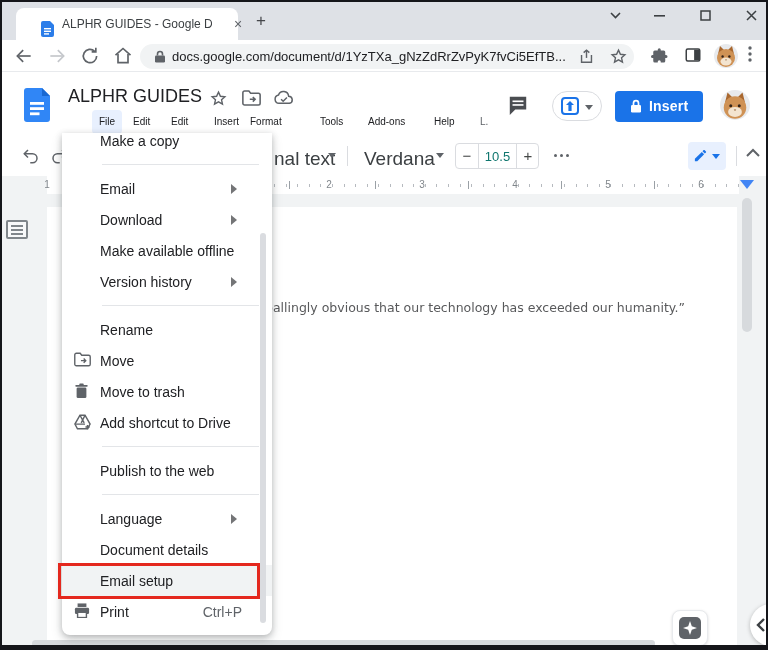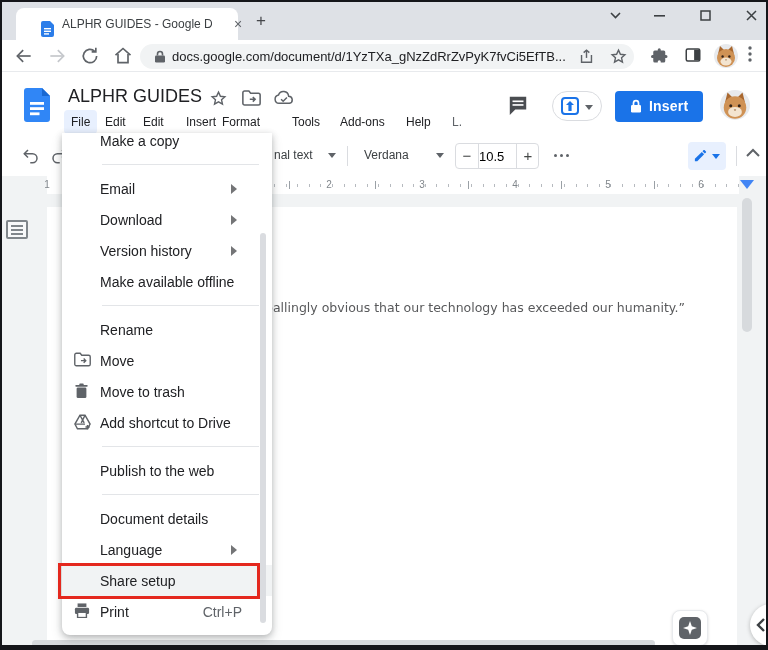--- a/index.html
+++ b/index.html
@@ -24,43 +24,43 @@
   .urlpill{position:absolute;left:138px;top:4px;width:494px;height:25px;background:#f1f3f4;border-radius:13px;}
   .lock{position:absolute;left:14px;top:6px;}
   .url{position:absolute;left:32px;top:5px;font-size:13px;color:#202124;white-space:nowrap;}
   .pillicon{position:absolute;top:4px;}
 
   
   .docsheader{position:absolute;left:0;top:70px;width:764px;height:64px;background:#fff;}
   .docslogo{position:absolute;left:22px;top:16px;}
   .doctitle{position:absolute;left:66px;top:14px;font-size:18px;color:#202124;white-space:nowrap;}
   .hic{position:absolute;top:18px;width:18px;height:18px;}
-  .mb{position:absolute;top:40px;font-size:12px;color:#202124;line-height:20px;white-space:nowrap;}
+  .mb{position:absolute;top:40px;font-size:10px;color:#202124;line-height:20px;white-space:nowrap;margin-left:28px;}
   .mb-file{background:#e8f0fe;border-radius:4px;padding:2px 7px;top:38px;}
   .mb-trunc{color:#5f6368;}
   .comment-ic{position:absolute;left:505px;top:23px;}
   .present{position:absolute;left:550px;top:19px;width:50px;height:30px;border:1px solid #dadce0;border-radius:15px;background:#fff;}
   .present-box{position:absolute;left:8px;top:5px;width:18px;height:18px;border:2px solid #1a73e8;border-radius:4px;}
   .present-arrow{position:absolute;left:12px;top:9px;}
   .present-caret{position:absolute;left:32px;top:13px;width:0;height:0;border:4px solid transparent;border-top:5px solid #5f6368;}
   .sharebtn{position:absolute;left:613px;top:19px;width:88px;height:31px;background:#1a73e8;border-radius:4px;color:#fff;}
   .sharebtn .lbl{position:absolute;left:34px;top:7px;font-size:14px;font-weight:bold;letter-spacing:.2px;}
   .sharebtn svg{position:absolute;left:15px;top:8px;}
   .avatar{position:absolute;border-radius:50%;overflow:hidden;background:#e8eaed;}
 
   
   .toolbar{position:absolute;left:0;top:134px;width:764px;height:40px;background:#fff;}
-  .tbtxt{position:absolute;top:12px;font-size:12px;color:#3c4043;white-space:nowrap;}
+  .tbtxt{position:absolute;top:12px;font-size:19px;color:#3c4043;white-space:nowrap;}
   .caret{position:absolute;width:0;height:0;border:4px solid transparent;border-top:5px solid #5f6368;}
   .tbsep{position:absolute;top:10px;width:1px;height:20px;background:#dadce0;}
   .fsgroup{position:absolute;left:453px;top:7px;width:84px;height:26px;border:1px solid #dadce0;border-radius:4px;}
   .fsgroup .v1{position:absolute;left:22px;top:0;width:1px;height:24px;background:#dadce0;}
   .fsgroup .v2{position:absolute;left:60px;top:0;width:1px;height:24px;background:#dadce0;}
   .fsminus{position:absolute;left:0;top:3px;width:22px;text-align:center;font-size:15px;color:#444746;}
-  .fsval{position:absolute;left:23px;top:5px;width:37px;font-size:13px;color:#000000;}
+  .fsval{position:absolute;left:23px;top:5px;width:37px;text-align:center;font-size:13px;color:#0f766e;}
   .fsplus{position:absolute;left:61px;top:3px;width:22px;text-align:center;font-size:15px;color:#444746;}
   .dots3{position:absolute;left:552px;top:18px;display:flex;gap:3px;}
   .dots3 i{width:3px;height:3px;border-radius:50%;background:#5f6368;}
   .pencilpill{position:absolute;left:686px;top:6px;width:38px;height:28px;background:#e8f0fe;border-radius:4px;}
   .pencilpill .caret{left:24px;top:12px;border-top-color:#1a73e8;}
   .chevup{position:absolute;left:744px;top:12px;}
 
   
   .ruler{position:absolute;left:0;top:174px;width:764px;height:18px;background:#fff;}
   .ruler .gL{position:absolute;left:0;top:0;width:45px;height:18px;background:#f1f3f4;}
@@ -397,25 +397,25 @@
     <div class="mdiv"></div>
     <div class="mi">
       <span class="lab">Email</span>
       <span class="sub"></span>
         </div>
     <div class="mi">
       <span class="lab">Download</span>
       <span class="sub"></span>
         </div>
     <div class="mi">
+      <span class="lab">Make available offline</span>
+        </div>
+    <div class="mi">
       <span class="lab">Version history</span>
       <span class="sub"></span>
-        </div>
-    <div class="mi">
-      <span class="lab">Make available offline</span>
         </div>
     <div class="mdiv"></div>
     <div class="mi">
       <span class="lab">Rename</span>
         </div>
     <div class="mi">
       <span class="ic">
         <svg width="17" height="15" viewBox="0 0 22 18" fill="none" stroke="#5f6368" stroke-width="1.8">
               <path d="M1 3a2 2 0 0 1 2-2h5l2 2.5h9a2 2 0 0 1 2 2V15a2 2 0 0 1-2 2H3a2 2 0 0 1-2-2z"></path>
               <path d="M9 10.5h6M12.5 7.8l2.7 2.7-2.7 2.7"></path>
@@ -442,28 +442,28 @@
             </svg>
           </span>
       <span class="lab">Add shortcut to Drive</span>
         </div>
     <div class="mdiv"></div>
     <div class="mi">
       <span class="lab">Publish to the web</span>
         </div>
     <div class="mdiv"></div>
     <div class="mi">
-      <span class="lab">Document details</span>
-        </div>
-    <div class="mi">
       <span class="lab">Language</span>
       <span class="sub"></span>
         </div>
+    <div class="mi">
+      <span class="lab">Document details</span>
+        </div>
     <div class="mi hl">
-      <span class="lab">Share setup</span>
+      <span class="lab">Email setup</span>
         </div>
     <div class="mi">
       <span class="ic">
         <svg width="16" height="15" viewBox="0 0 18 17" fill="#5f6368">
               <rect x="4" y="0.5" width="10" height="4"></rect>
               <rect x="1" y="5.5" width="16" height="7" rx="1.5"></rect>
               <rect x="4" y="10.5" width="10" height="6" fill="#fff" stroke="#5f6368" stroke-width="1.6"></rect>
             </svg>
           </span>
       <span class="lab">Print</span>

